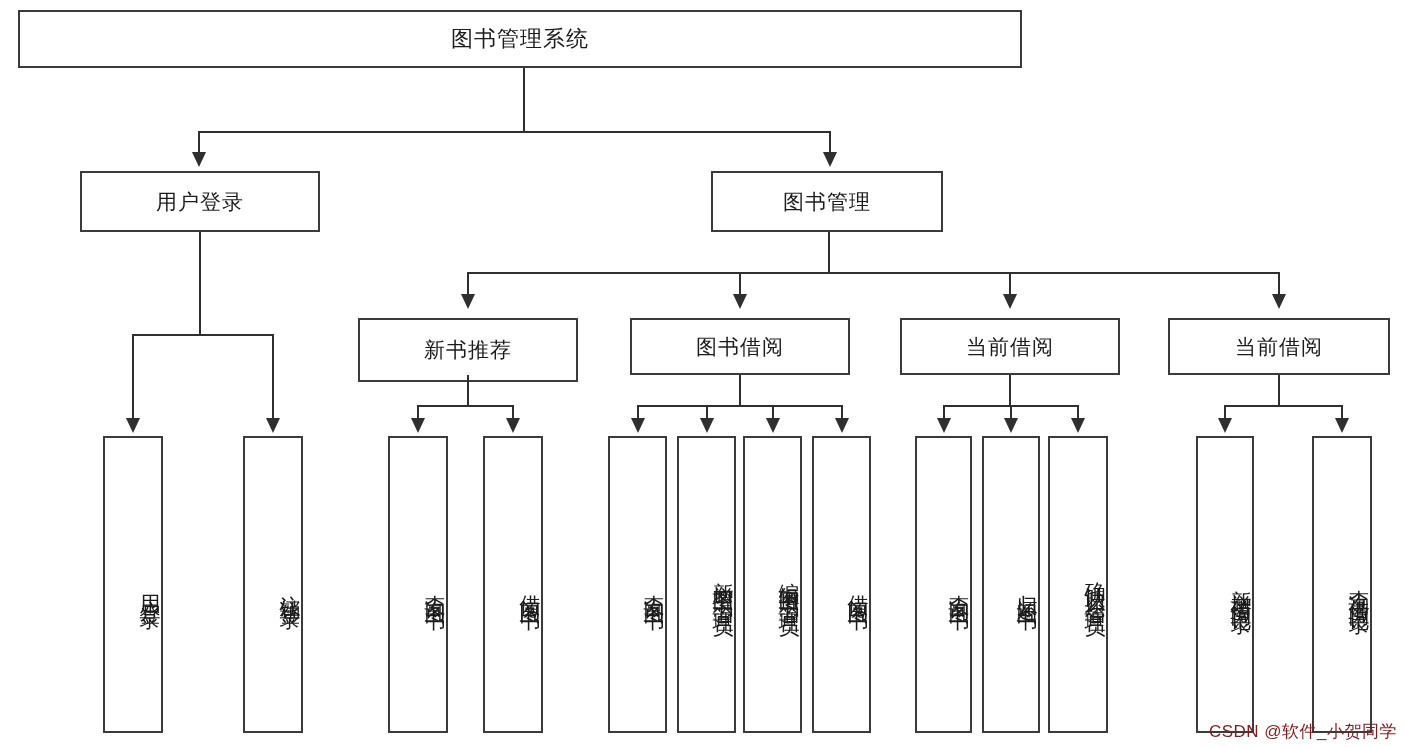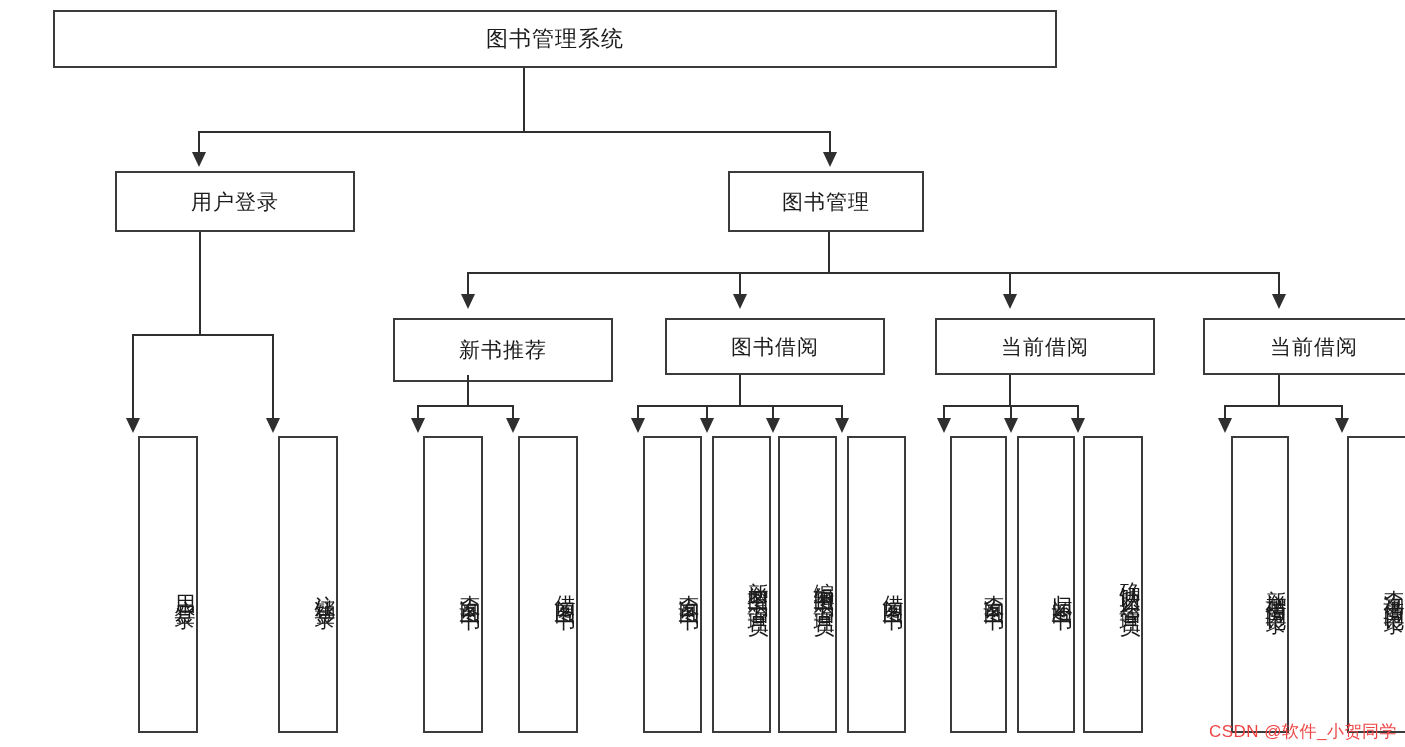--- a/index.html
+++ b/index.html
@@ -22,21 +22,20 @@
   .node {
     position: absolute;
     box-sizing: border-box;
     background: #ffffff;
     border: 2px solid #3b3b3b;
     display: flex;
     align-items: center;
     justify-content: center;
     color: #1b1b1b;
     letter-spacing: 1px;
-    margin-left: 35px;
   }
   .node.h {
     font-size: 21px;
     line-height: 1.1;
   }
   .node.root {
     font-size: 22px;
   }
   
   .node.v {
@@ -67,21 +66,21 @@
     border-left: 7px solid transparent;
     border-right: 7px solid transparent;
     border-top: 15px solid #2f2f2f;
   }
   
   #watermark {
     position: absolute;
     right: 8px;
     bottom: 4px;
     font-size: 17px;
-    color: #ef4444;
+    color: #7f1d1d;
     letter-spacing: 0.5px;
     pointer-events: none;
     user-select: none;
   }
 </style>
 </head>
 <body>
 
 <div id="canvas">
 
@@ -94,21 +93,21 @@
   <div class="edge hline" style="left:198px; top:131px; width:632px;"></div>
 
   <div class="edge vline" style="left:198px; top:131px; height:24px;"></div>
   <div class="arrow" style="left:192px; top:152px;"></div>
   <div class="edge vline" style="left:829px; top:131px; height:24px;"></div>
   <div class="arrow" style="left:823px; top:152px;"></div>
 
   <div class="node h" style="left:80px; top:171px; width:240px; height:61px;">
     <span>用户登录</span>
   </div>
-  <div class="node h" style="left:693px; top:171px; width:196px; height:61px;">
+  <div class="node h" style="left:711px; top:171px; width:232px; height:61px;">
     <span>图书管理</span>
   </div>
 
   <div class="edge vline" style="left:199px; top:232px; height:103px;"></div>
   <div class="edge hline" style="left:133px; top:334px; width:140px;"></div>
   <div class="edge vline" style="left:132px; top:334px; height:86px;"></div>
   <div class="arrow" style="left:126px; top:418px;"></div>
   <div class="edge vline" style="left:272px; top:334px; height:86px;"></div>
   <div class="arrow" style="left:266px; top:418px;"></div>
 

